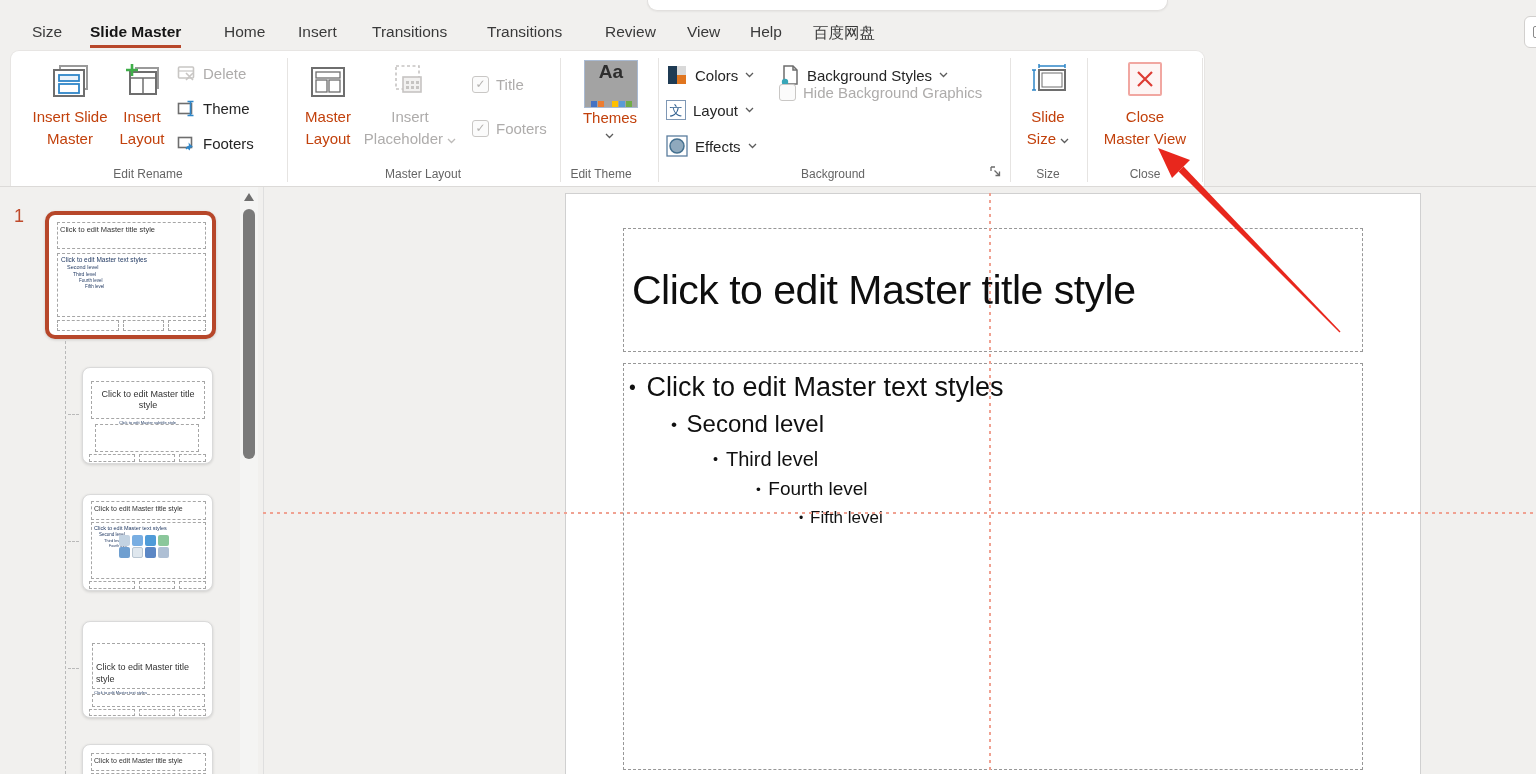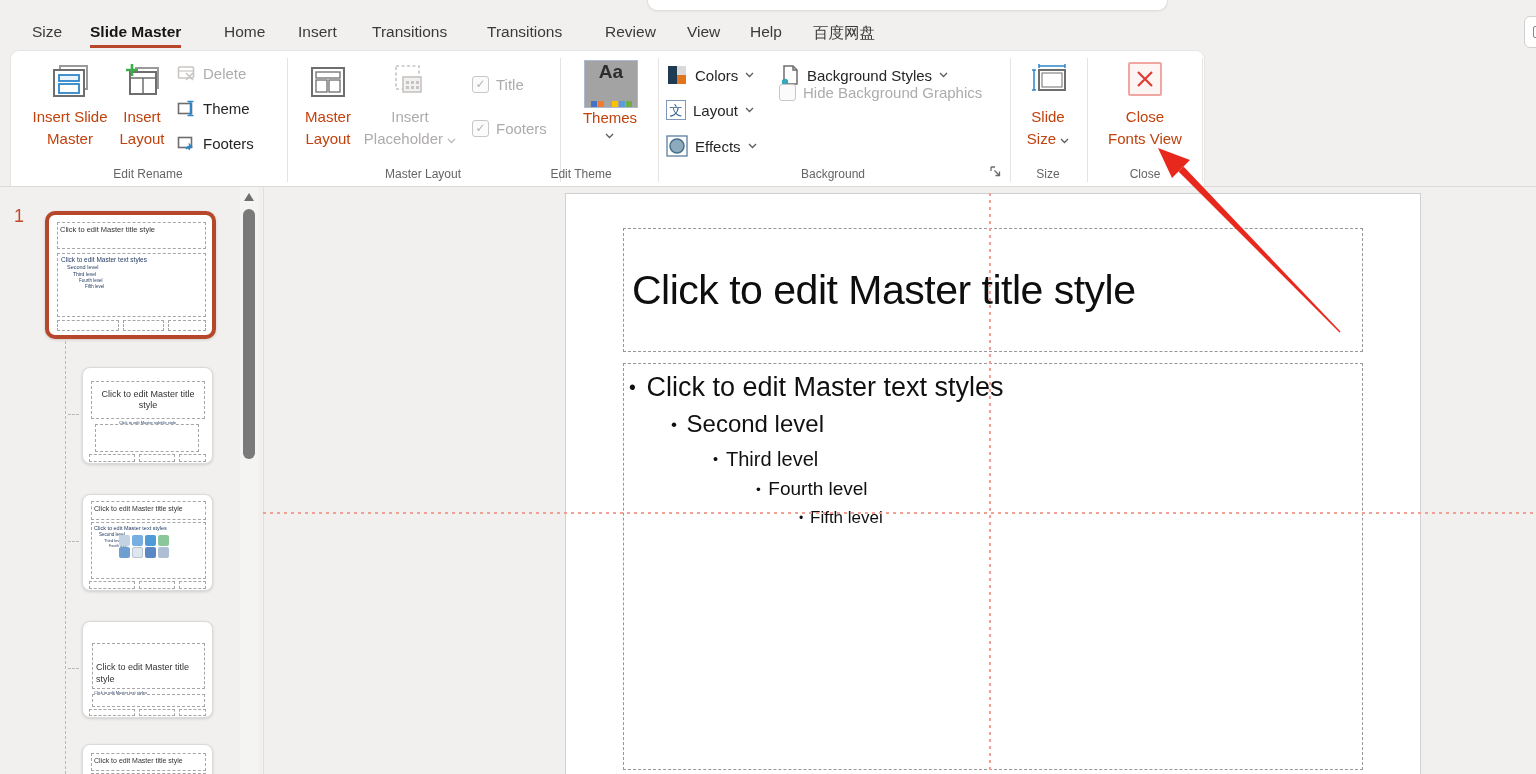--- a/index.html
+++ b/index.html
@@ -188,21 +188,21 @@
     <span class="sw" style="background:#5b9bd5"></span>
       <span class="sw" style="background:#70ad47"></span>
   </span>
 </div>
 <div class="blabel" style="left:575px;top:107px;width:70px">Themes</div>
 <div class="abs chev" style="left:605px;top:133px">
     <svg width="9" height="6">
       <path d="M1 1l3.5 3.5L8 1" stroke="currentColor" stroke-width="1.3" fill="none"></path>
     </svg>
   </div>
-<div class="group-label" style="left:516px">Edit Theme</div>
+<div class="group-label" style="left:536px">Edit Theme</div>
 
 <div class="rowbtn" style="left:666px;top:64px">
   <svg width="22" height="22">
     <rect x="2" y="2" width="9" height="18" fill="#1f3b54"></rect>
     <rect x="11" y="2" width="9" height="9" fill="#d9d9d9"></rect>
     <rect x="11" y="11" width="9" height="9" fill="#e0751f"></rect>
   </svg>
   <span>Colors</span>
   <span class="chev">
       <svg width="9" height="6">
@@ -275,21 +275,21 @@
 </div>
 <div class="group-label" style="left:983px">Size</div>
 
 <div class="abs" style="left:1128px;top:62px">
   <svg width="34" height="34">
     <rect x="1" y="1" width="32" height="32" rx="1" fill="#fdf5f4" stroke="#f1a7a1" stroke-width="2"></rect>
     <path d="M10 10L24 24 M24 10L10 24" stroke="#dd3d34" stroke-width="2.2"></path>
   </svg>
 </div>
 <div class="blabel" style="left:1095px;top:106px;width:100px">Close</div>
-<div class="blabel" style="left:1095px;top:128px;width:100px">Fonts View</div>
+<div class="blabel" style="left:1095px;top:128px;width:100px">Master View</div>
 <div class="group-label" style="left:1080px">Close</div>
 
 <div class="slide-number">1</div>
 
 <div class="master-thumb">
   <div class="tbox" style="left:8px;top:7px;width:149px;height:27px;font-size:7.5px;color:#333;padding:2px 0 0 2px">Click to edit Master title style</div>
   <div class="tbox" style="left:8px;top:38px;width:149px;height:64px;padding:2px 3px;overflow:hidden">
     <div class="micro-blue" style="font-size:6.5px;line-height:8px">Click to edit Master text styles</div>
     <div class="micro-blue" style="font-size:5.5px;line-height:7px;margin-left:6px">Second level</div>
     <div class="micro-blue" style="font-size:5px;line-height:6.5px;margin-left:12px">Third level</div>

